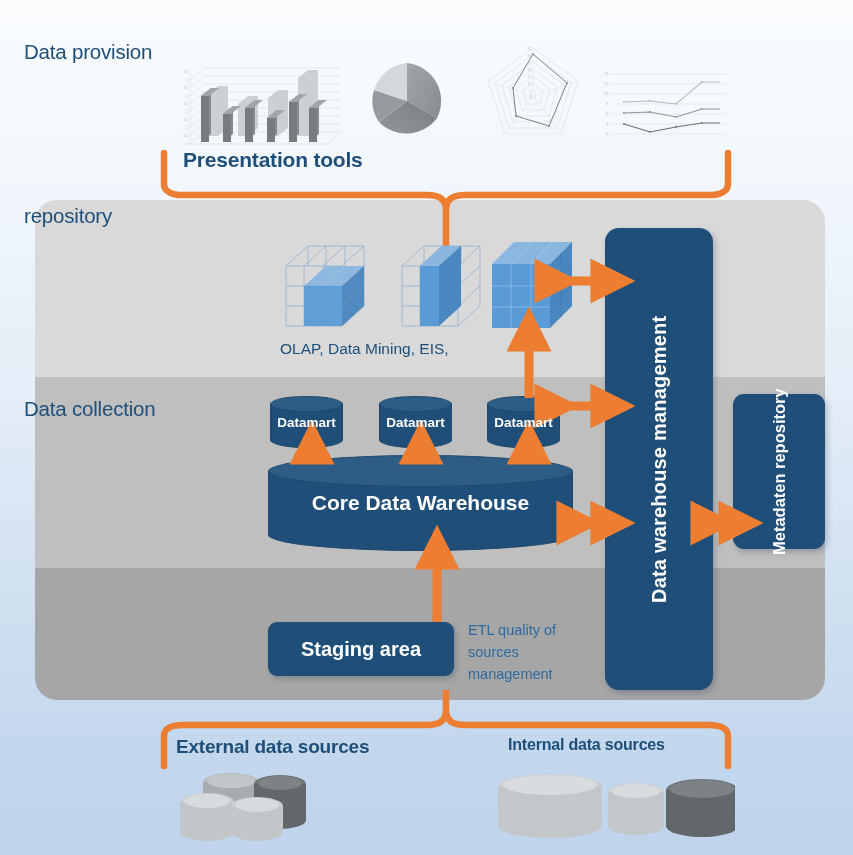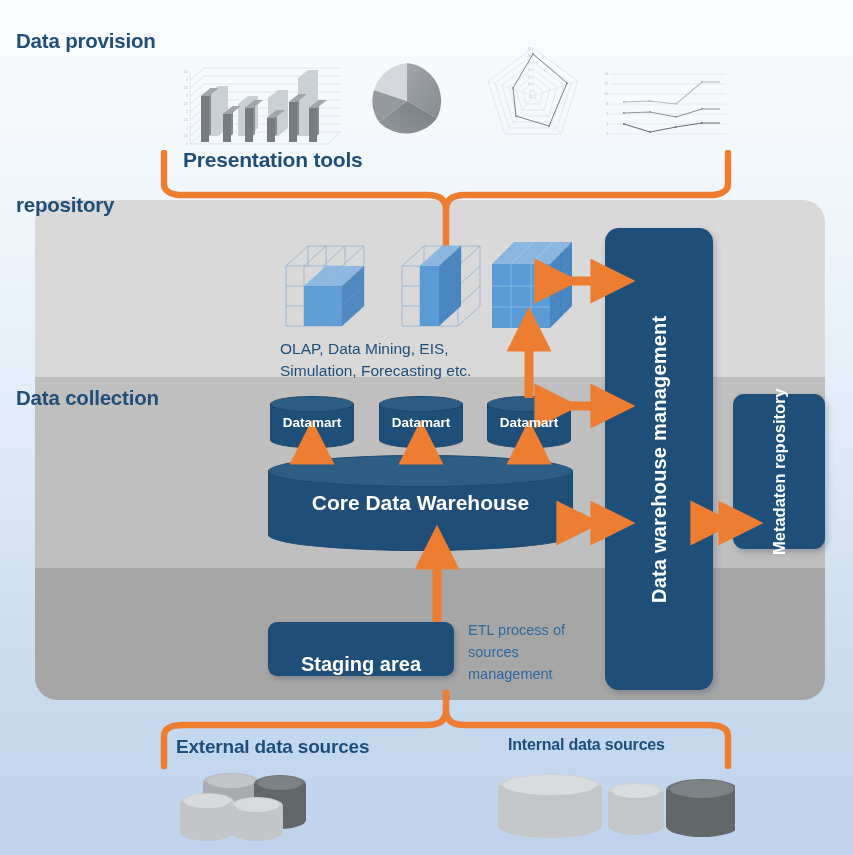--- a/index.html
+++ b/index.html
@@ -33,26 +33,27 @@
     border-radius: 22px;
     overflow: hidden;
   }
   .band { position: absolute; left: 0; width: 100%; }
   #band-provision  { top: 0px;   height: 177px; background: #d9d9d9; }
   #band-repository { top: 177px; height: 191px; background: #bfbfbf; }
   #band-collection { top: 368px; height: 132px; background: #a6a6a6; }
 
   .band-label {
     position: absolute;
-    left: 16px;
+    left: 24px;
     font-size: 20.5px;
-    font-weight: bold;
+    font-weight: normal;
     color: #1f4e79;
     line-height: 1.22;
     letter-spacing: -0.2px;
+    margin-top: 11px;
   }
   #label-provision  { top: 28px; }
   #label-repository { top: 192px; width: 150px; }
   #label-collection { top: 385px; }
 
   
   #presentation-label {
     left: 183px; top: 148px;
     font-size: 21px; font-weight: bold; color: #1f4e79;
     letter-spacing: -0.2px;
@@ -68,21 +69,21 @@
   #olap-caption {
     left: 280px; top: 338px;
     font-size: 15.5px;
     color: #1f4e79;
     line-height: 1.45;
   }
 
   
   .datamart {
     position: absolute;
-    width: 84px; height: 52px;
+    width: 73px; height: 52px;
   }
   .cyl-top {
     position: absolute; left: 0; top: 0;
     width: 100%; height: 16px;
     border-radius: 50%;
     background: #2d5d85;
     border: 1px solid #20486b;
     box-sizing: border-box;
   }
   .cyl-body {
@@ -119,21 +120,21 @@
   #core-dw .cyl-body   { top: 16px; height: 64px; }
   #core-dw .cyl-bottom { height: 32px; }
   #core-dw .cyl-label  { font-size: 21px; }
 
   
   #staging-area {
     left: 268px; top: 622px;
     width: 186px; height: 54px;
     background: #1f4e79;
     border-radius: 9px;
-    display: flex; align-items: flex-end; justify-content: center;
+    display: flex; align-items: center; justify-content: center;
     color: #fff; font-size: 20px; font-weight: bold;
     box-shadow: 2px 3px 5px rgba(40,60,85,0.28);
   }
   #etl-caption {
     left: 468px; top: 620px;
     width: 120px;
     font-size: 14.5px;
     color: #2d6a9f;
     line-height: 1.5;
   }
@@ -434,21 +435,20 @@
       </g>
       <g stroke="#3f7cb5" stroke-width="1" fill="none" opacity="0.8">
         <path d="M64,50 L86,28 M64,71 L86,49"></path>
         <path d="M75,17 L75,81"></path>
       </g>
     </g>
   </svg>
 
   <div class="abs" id="olap-caption">
     <div>OLAP, Data Mining, EIS,</div>
-    <div>Simulation, Forecasting etc.</div>
   </div>
 
   <div class="datamart" style="left:270px; top:396px;">
     <div class="cyl-bottom"></div>
     <div class="cyl-body"></div>
     <div class="cyl-top"></div>
     <div class="cyl-label">Datamart</div>
   </div>
   <div class="datamart" style="left:379px; top:396px;">
     <div class="cyl-bottom"></div>
@@ -467,21 +467,21 @@
     <div class="cyl-bottom"></div>
     <div class="cyl-body"></div>
     <div class="cyl-top"></div>
     <div class="cyl-label">Core Data Warehouse</div>
   </div>
 
   <div class="abs" id="staging-area">
     <span>Staging area</span>
   </div>
   <div class="abs" id="etl-caption">
-    <div>ETL process of</div>
+    <div>ETL quality of</div>
     <div>sources</div>
     <div>management</div>
   </div>
 
   <div class="abs" id="dwh-management">
     <div class="vlabel">Data warehouse management</div>
   </div>
 
   <div class="abs" id="metadata-repo">
     <div class="vlabel2">

